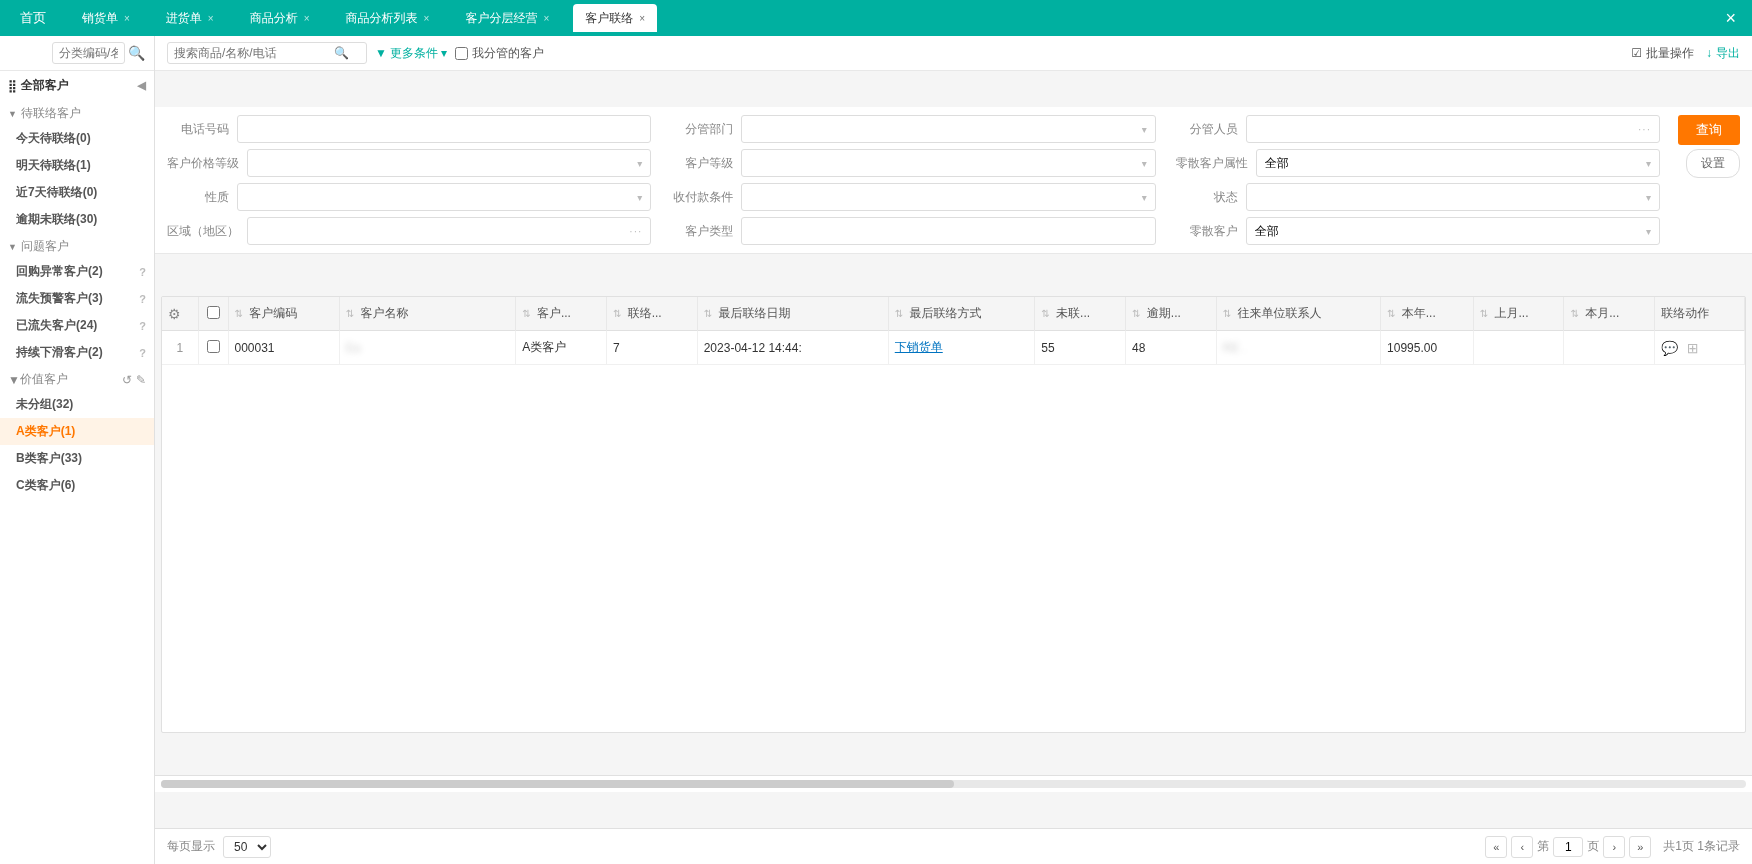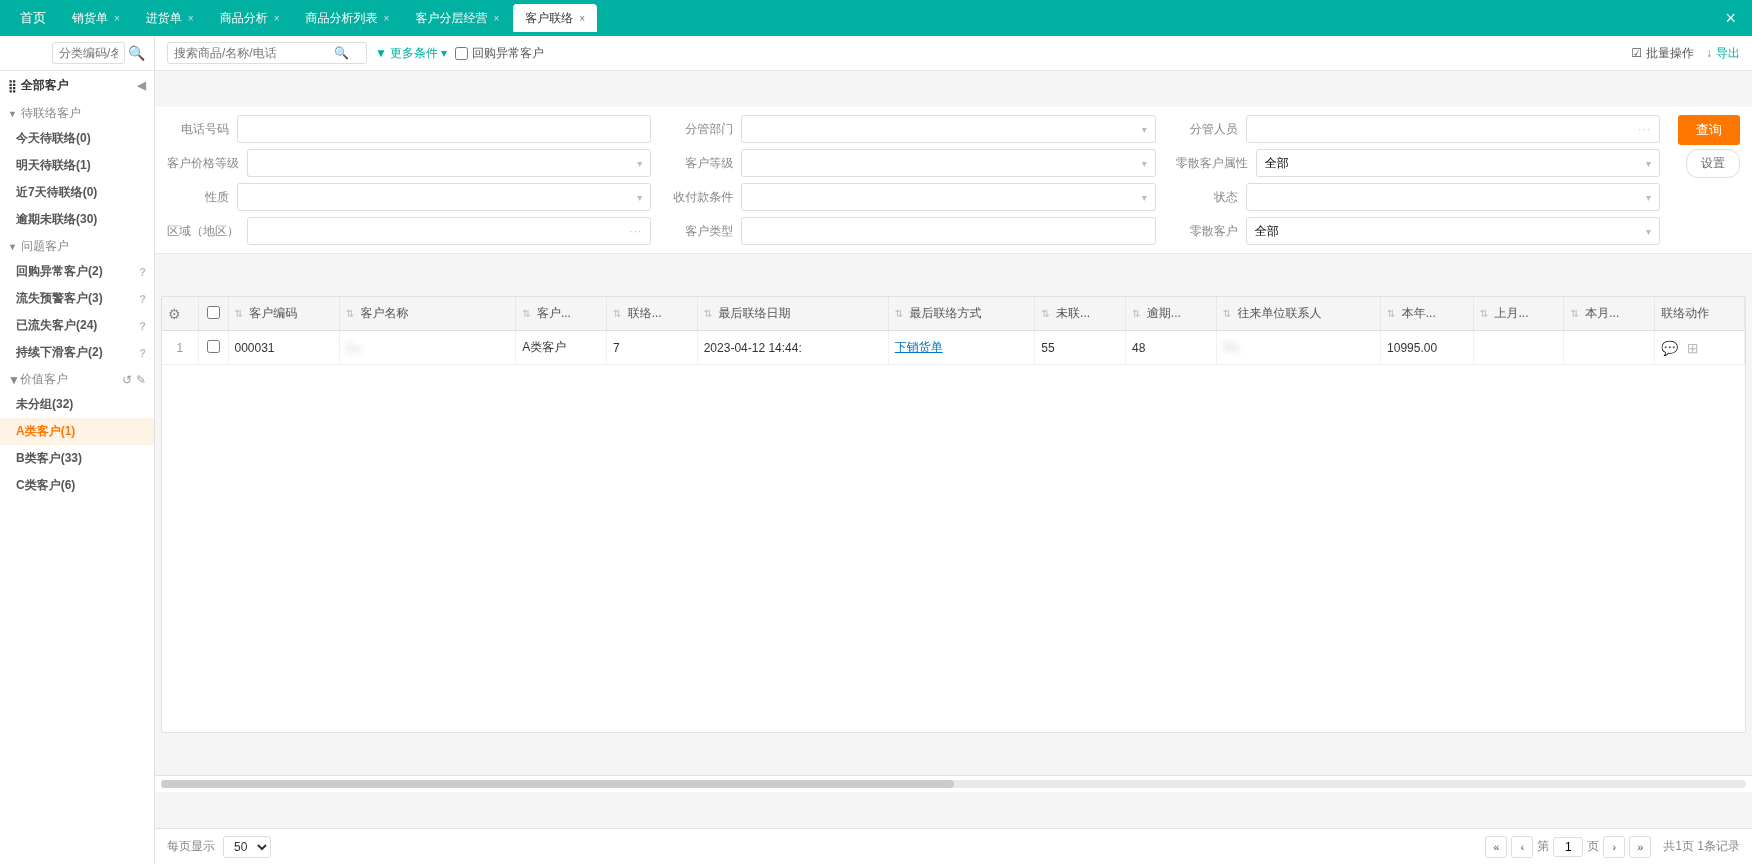--- a/index.html
+++ b/index.html
@@ -5,21 +5,21 @@
     * { box-sizing: border-box; margin: 0; padding: 0; font-family: 'Microsoft YaHei', Arial, sans-serif; font-size: 12px; }
     body { background: #f0f0f0; width: 1752px; height: 864px; overflow: hidden; }
 
     
     .top-nav {
       background: #00b0a0;
       height: 36px;
       display: flex;
       align-items: center;
       padding: 15px 8px;
-      gap: 2px;
+      gap: 12px;
     }
     .nav-tab {
       height: 28px;
       padding: 0 12px;
       border-radius: 4px 4px 0 0;
       display: flex;
       align-items: center;
       cursor: pointer;
       color: #fff;
       font-size: 13px;
@@ -482,21 +482,21 @@
         <input type="text" style="border: none; outline: none; font-size: 12px; width: 160px;" placeholder="搜索商品/名称/电话">
         <span style="color:#00b0a0; cursor:pointer;">🔍</span>
       </div>
       <div class="filter-more">
         <span style="color:#00b0a0;">▼</span>
         <span>更多条件</span>
         <span style="color:#00b0a0;">▾</span>
       </div>
       <div class="filter-my-customers">
         <input type="checkbox" style="">
-        <span>回购异常客户</span>
+        <span>我分管的客户</span>
       </div>
       <div class="filter-bar-right">
         <div class="batch-op-btn">
           <span>☑</span>
           <span>批量操作</span>
         </div>
         <div class="export-btn">
           <span>↓</span>
           <span>导出</span>
         </div>

